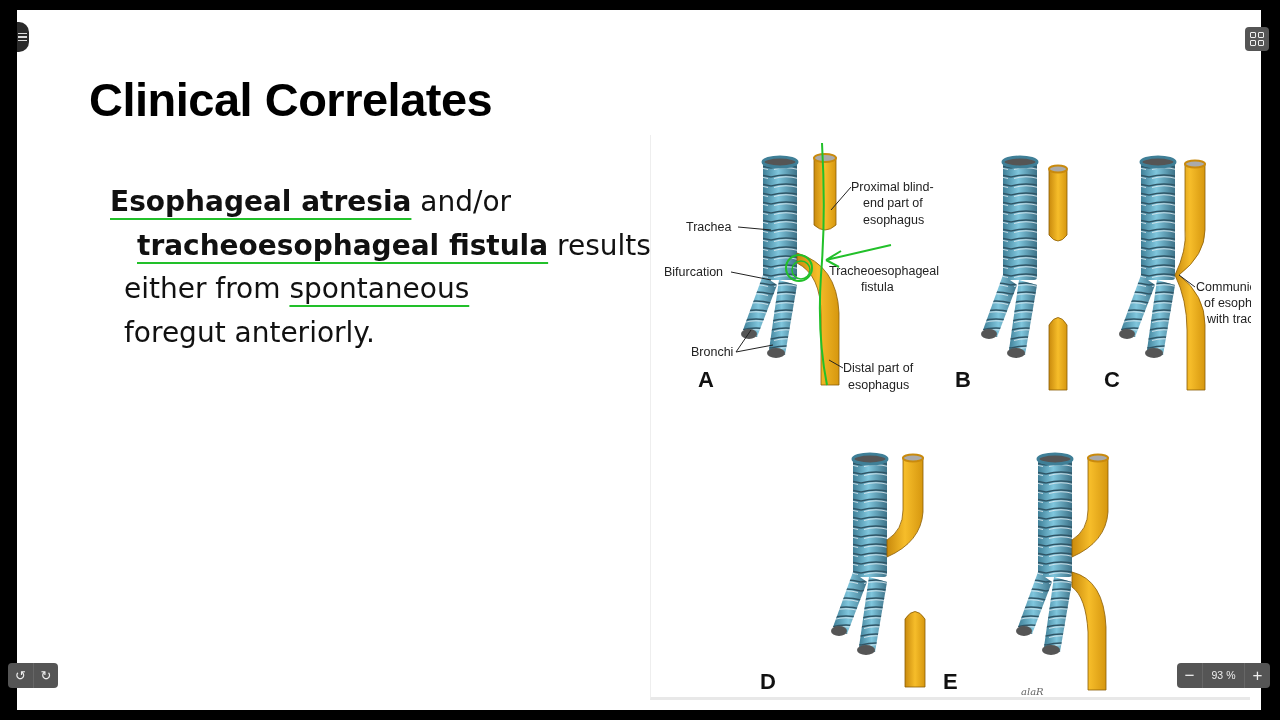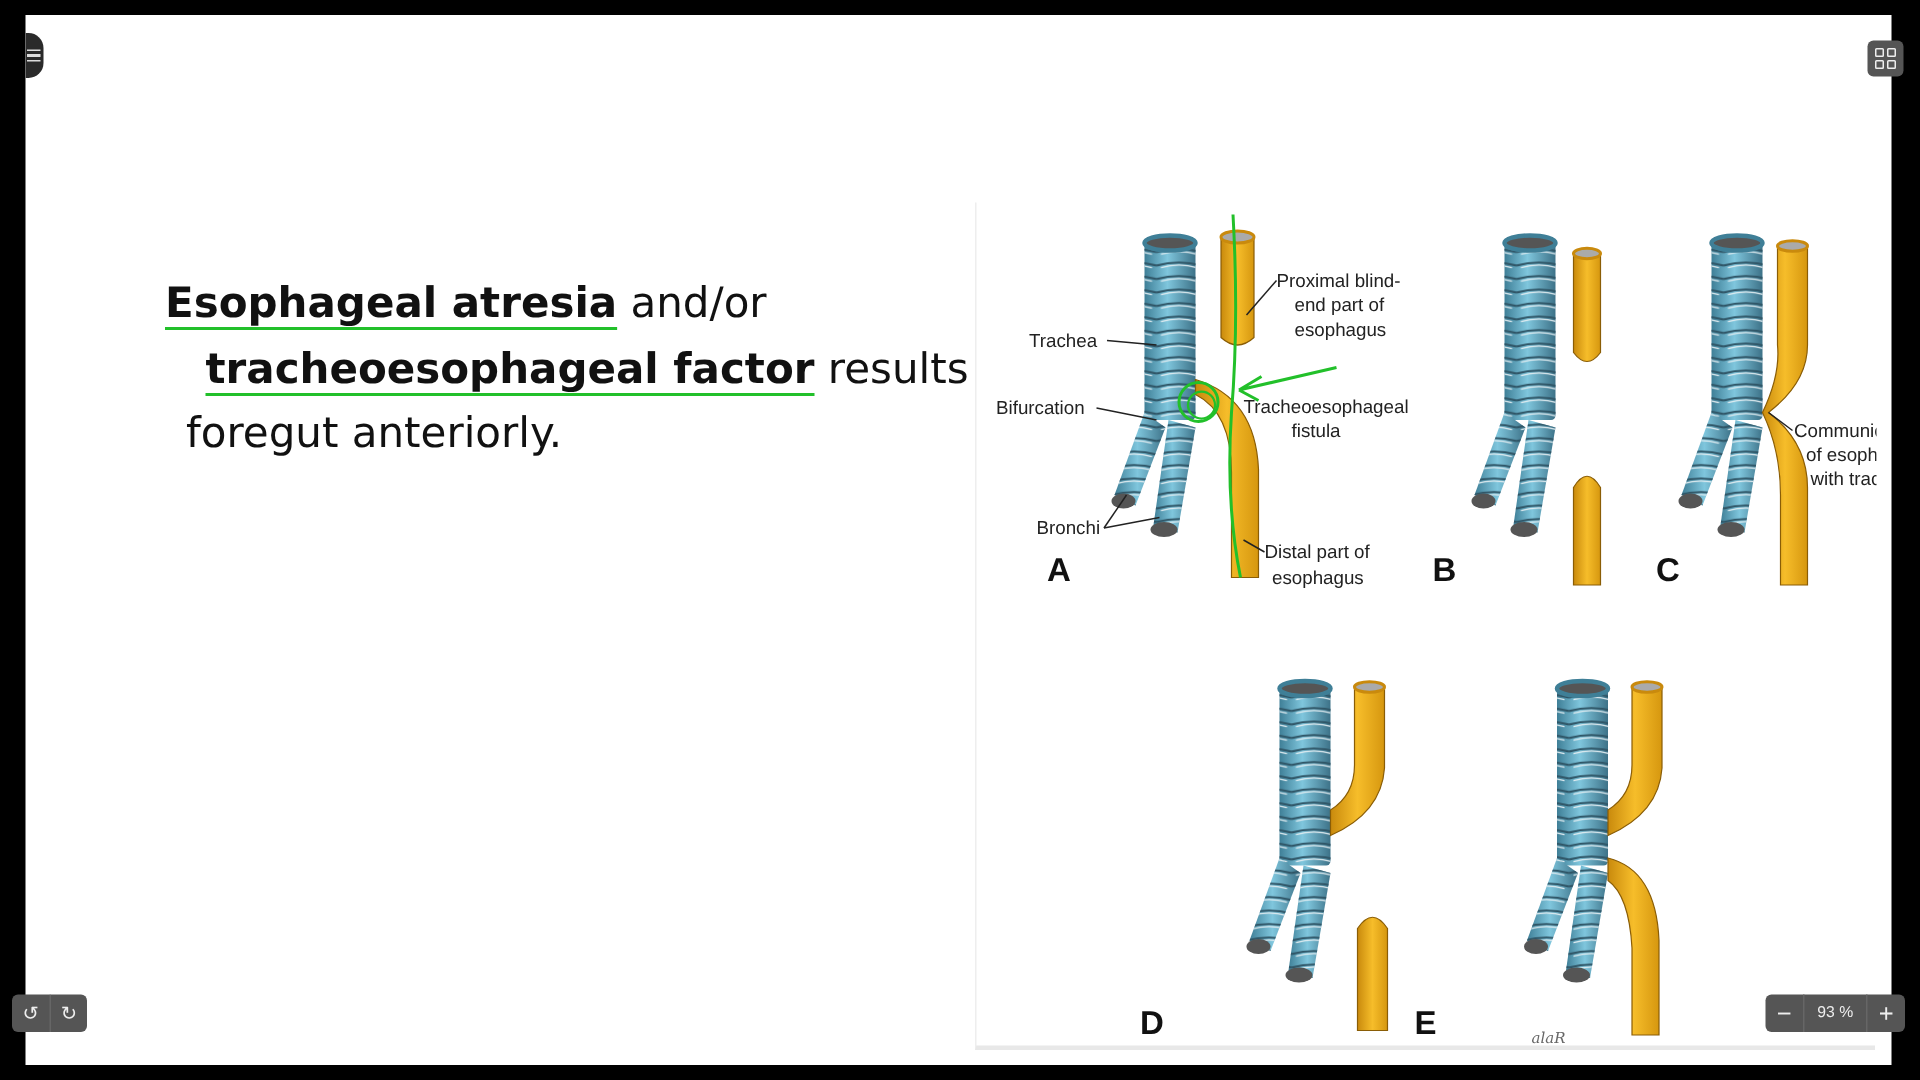--- a/index.html
+++ b/index.html
@@ -39,24 +39,26 @@
 <body>
 
 <div class="slide">
 
   <div class="menu-btn">
     <span></span>
     <span></span>
     <span></span>
   </div>
 
+  <div class="title">Clinical Correlates</div>
 
   <div class="body-text">
     <div class="line"><b class="ul">Esophageal atresia</b><span> and/or</span></div>
-    <div class="line indent"><b class="ul">tracheoesophageal factor</b><span> results</span></div>
+    <div class="line indent"><b class="ul">tracheoesophageal fistula</b><span> results</span></div>
+    <div class="line indent"><span>either from </span><span class="ul">spontaneous</span></div>
     <div class="line indent">foregut anteriorly.</div>
   </div>
 
   <div class="fig-panel">
     <svg width="600" height="565" viewBox="0 0 600 565">
       <defs>
         <linearGradient id="trach" x1="0" x2="1">
           <stop offset="0" stop-color="#3f7f97"></stop>
           <stop offset="0.45" stop-color="#7fc6dd"></stop>
           <stop offset="1" stop-color="#3d7288"></stop>

